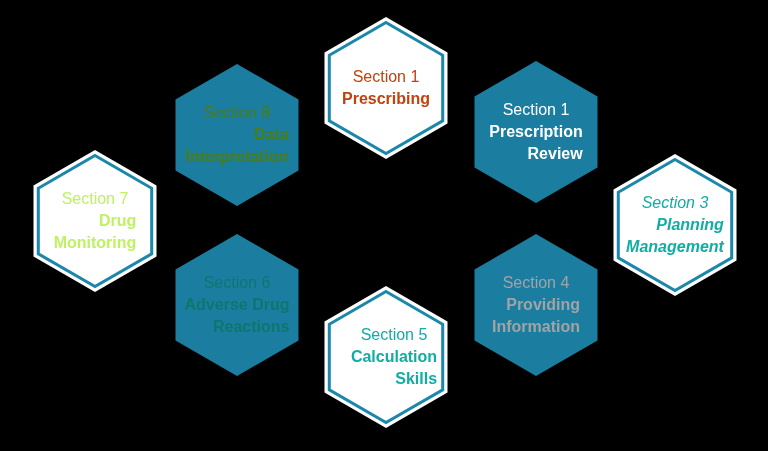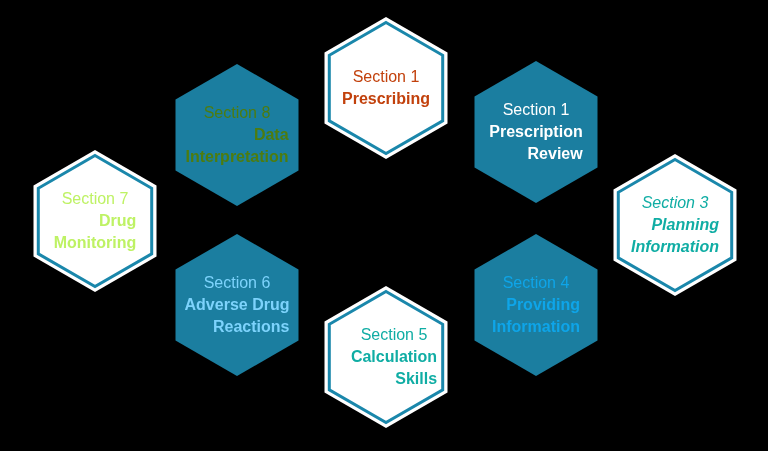--- a/index.html
+++ b/index.html
@@ -78,29 +78,29 @@
   </div>
 
   <div class="hex pos3">
     <svg viewBox="0 0 126 146">
         <polygon points="63,2 124.5,37.5 124.5,108.5 63,144 1.5,108.5 1.5,37.5" fill="#ffffff"></polygon>
         <polygon points="63,7.5 119.7,40.3 119.7,105.8 63,138.5 6.3,105.8 6.3,40.3" fill="#ffffff" stroke="#1A87AB" stroke-width="3"></polygon>
       </svg>
     <div class="hextext" style="color: rgb(16, 173, 164); font-style: italic;">
       <div class="sec">Section 3</div>
       <div class="ttl">Planning
-Information</div>
+Management</div>
     </div>
   </div>
 
   <div class="hex pos4">
     <svg viewBox="0 0 126 146">
         <polygon points="63,2 124.5,37.5 124.5,108.5 63,144 1.5,108.5 1.5,37.5" fill="#1B7EA0"></polygon>
       </svg>
-    <div class="hextext" style="color: #0ea5e9;">
+    <div class="hextext" style="color: #a3a3a3;">
       <div class="sec">Section 4</div>
       <div class="ttl">Providing
 Information</div>
     </div>
   </div>
 
   <div class="hex pos5">
     <svg viewBox="0 0 126 146">
         <polygon points="63,2 124.5,37.5 124.5,108.5 63,144 1.5,108.5 1.5,37.5" fill="#ffffff"></polygon>
         <polygon points="63,7.5 119.7,40.3 119.7,105.8 63,138.5 6.3,105.8 6.3,40.3" fill="#ffffff" stroke="#1A87AB" stroke-width="3"></polygon>
@@ -109,21 +109,21 @@
       <div class="sec">Section 5</div>
       <div class="ttl">Calculation
 Skills</div>
     </div>
   </div>
 
   <div class="hex pos6">
     <svg viewBox="0 0 126 146">
         <polygon points="63,2 124.5,37.5 124.5,108.5 63,144 1.5,108.5 1.5,37.5" fill="#1B7EA0"></polygon>
       </svg>
-    <div class="hextext" style="color: #7dd3fc;">
+    <div class="hextext" style="color: #0f766e;">
       <div class="sec">Section 6</div>
       <div class="ttl">Adverse Drug
 Reactions</div>
     </div>
   </div>
 
   <div class="hex pos7">
     <svg viewBox="0 0 126 146">
         <polygon points="63,2 124.5,37.5 124.5,108.5 63,144 1.5,108.5 1.5,37.5" fill="#ffffff"></polygon>
         <polygon points="63,7.5 119.7,40.3 119.7,105.8 63,138.5 6.3,105.8 6.3,40.3" fill="#ffffff" stroke="#1A87AB" stroke-width="3"></polygon>

